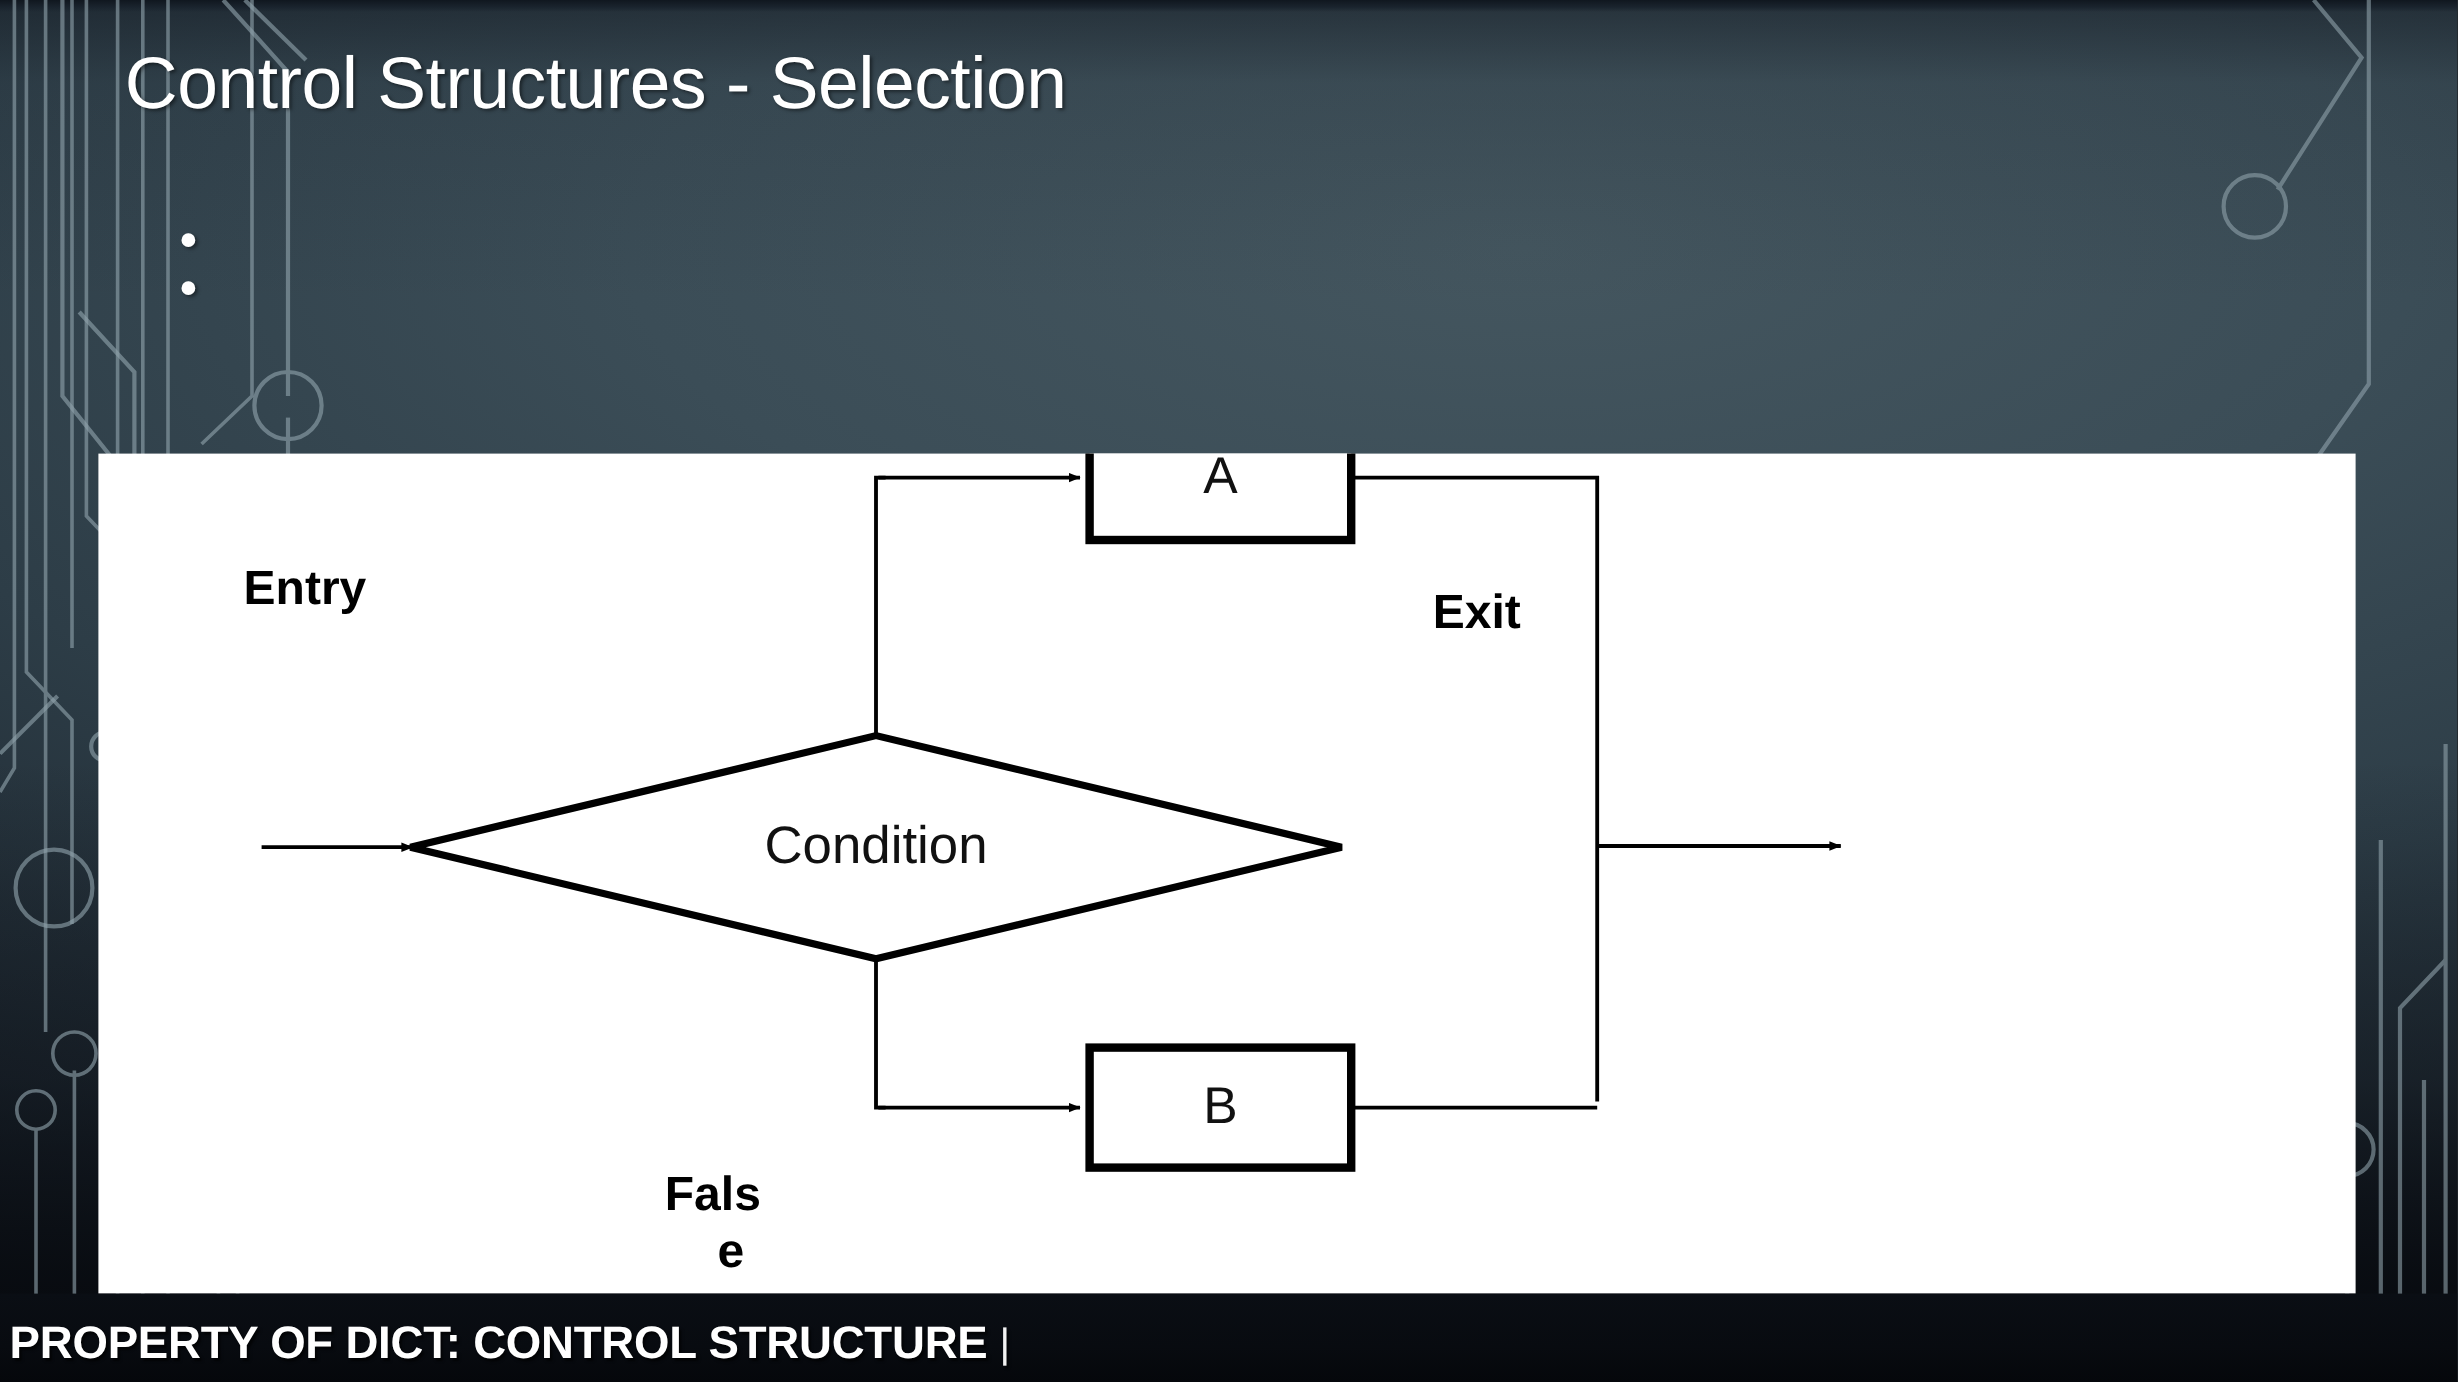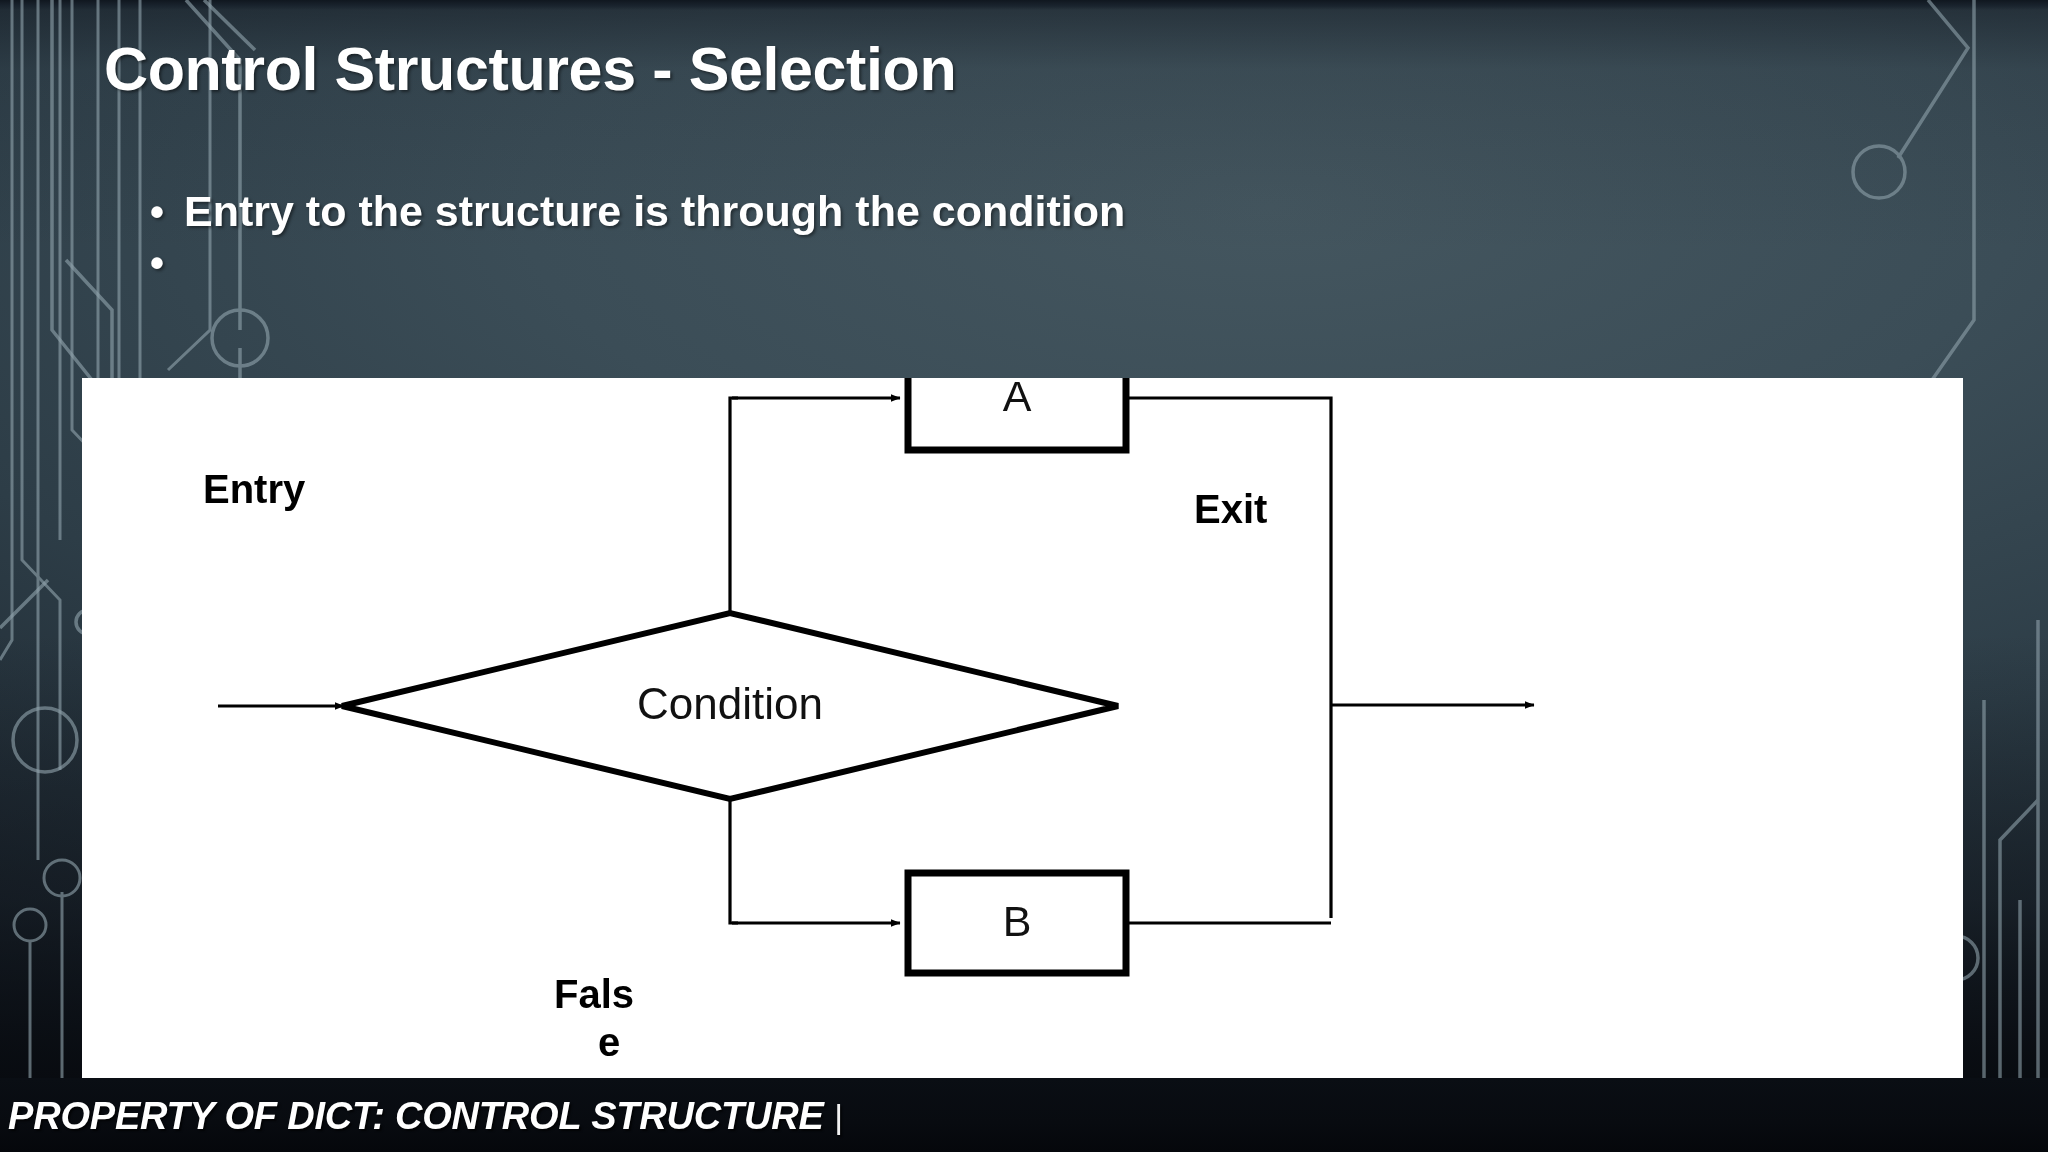--- a/index.html
+++ b/index.html
@@ -52,21 +52,21 @@
   }
   .circuit.left  { left: 0;  width: 300px; }
   .circuit.right { right: 0; width: 300px; }
 
   
   .title {
     position: absolute;
     left: 104px;
     top: 34px;
     font-size: 61px;
-    font-weight: bold;
+    font-weight: normal;
     color: #ffffff;
     letter-spacing: -0.4px;
     text-shadow: 2px 2px 3px rgba(0,0,0,0.45);
     white-space: nowrap;
   }
 
   
   .bullets {
     position: absolute;
     left: 150px;
@@ -111,29 +111,28 @@
     height: 74px;
     background: linear-gradient(to bottom, #0a0e14 0%, #080b10 60%, #05070b 100%);
   }
   .footer-text {
     position: absolute;
     left: 8px;
     right: 8px;
     bottom: 10px;
     height: 52px;
     display: flex;
-    align-items: center;
+    align-items: flex-end;
     justify-content: space-between;
     color: #ffffff;
     font-size: 38px;
     font-weight: bold;
     letter-spacing: -0.2px;
     white-space: nowrap;
     text-shadow: 2px 2px 2px rgba(0,0,0,0.65);
-    font-style: italic;
   }
   .footer-sep {
     font-weight: normal;
     font-size: 34px;
     padding: 0 10px;
     opacity: 0.95;
   }
   .footer-inner {
     display: flex;
     align-items: center;
@@ -199,21 +198,20 @@
       <path d="M236 700 V 1152"></path>
       <path d="M290 620 V 1152"></path>
     </g>
   </svg>
 
   <div class="title">Control Structures - Selection</div>
 
   <div class="bullets">
     <div class="bullet-row">
       <span class="bullet-dot">•</span>
-      <span>Entry to the structure is through the condition</span>
     </div>
     <div class="bullet-row">
       <span class="bullet-dot">•</span>
     </div>
   </div>
 
   <div class="panel">
     <svg width="1881" height="700" viewBox="0 0 1881 700">
       <defs>
         <marker id="arw" markerWidth="11" markerHeight="11" refX="9.5" refY="4" orient="auto" markerUnits="userSpaceOnUse">

